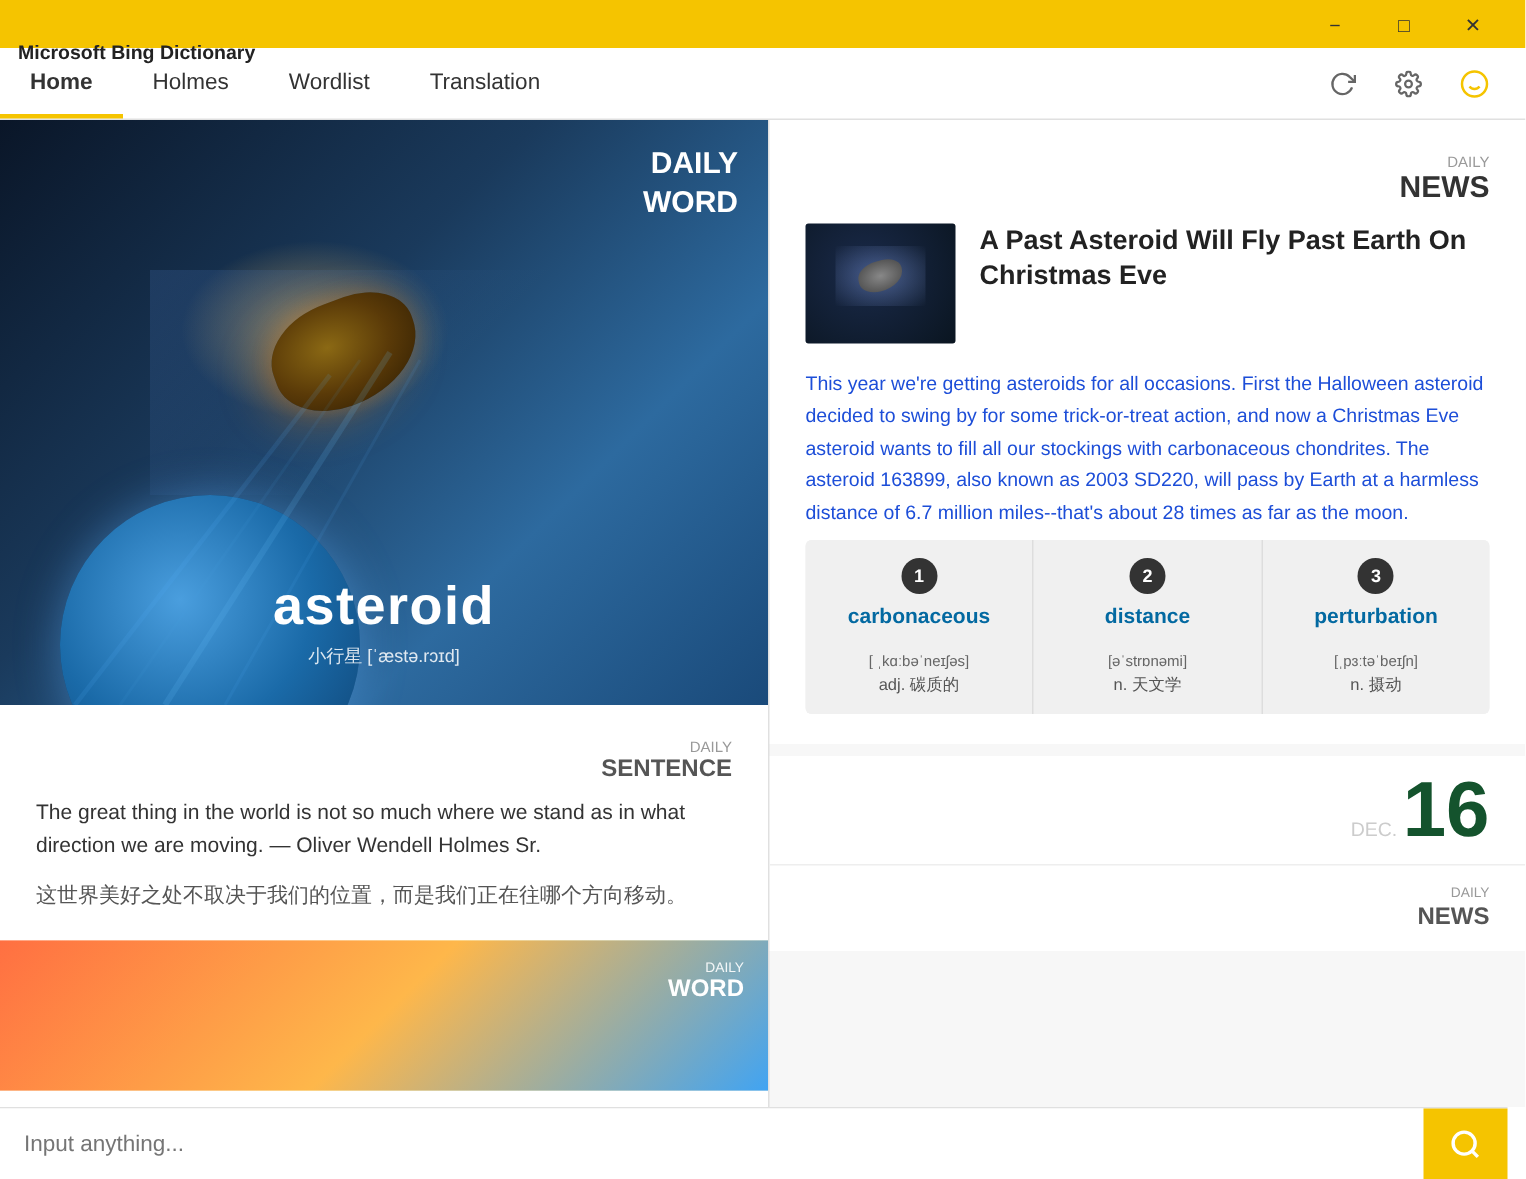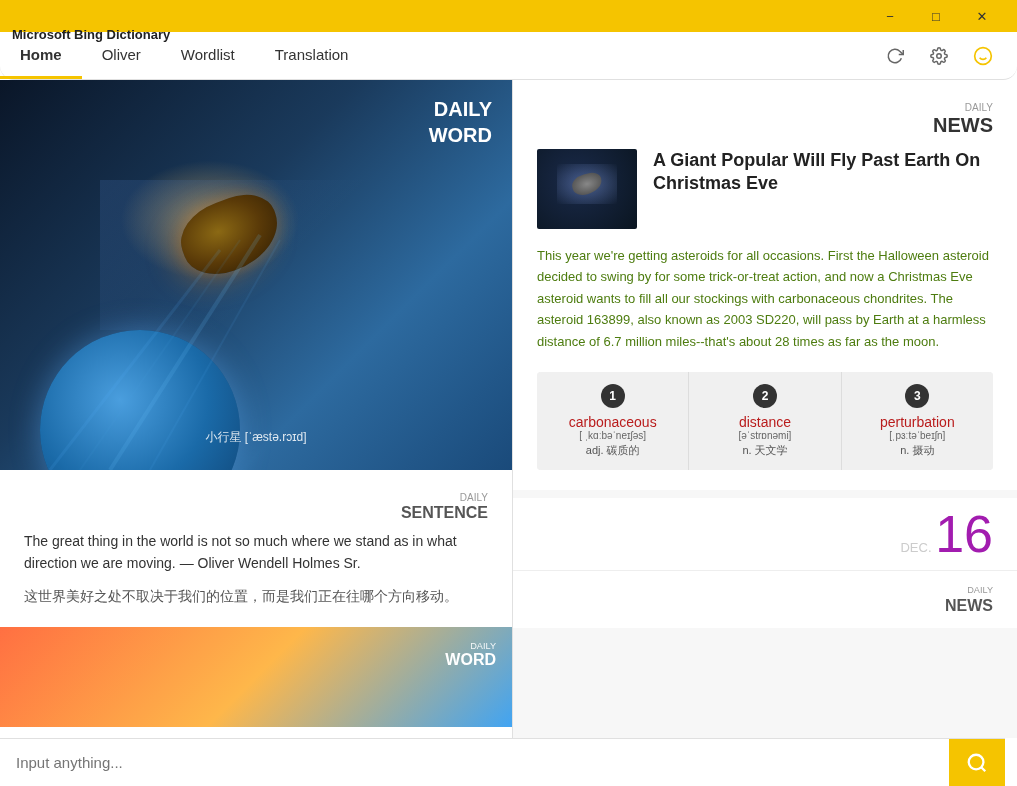--- a/index.html
+++ b/index.html
@@ -27,21 +27,20 @@
 
     
     .nav-bar {
       height: 48px;
       display: flex;
       align-items: center;
       justify-content: space-between;
       border-bottom: 1px solid #e0e0e0;
       padding: 0 16px 0 0;
       background: #fff;
-      border-radius: 14px;
     }
     .nav-tabs { display: flex; height: 100%; }
     .nav-tab {
       padding: 0 20px;
       height: 100%;
       display: flex; align-items: center;
       font-size: 15px;
       color: #333;
       cursor: pointer;
       border-bottom: 3px solid transparent;
@@ -238,23 +237,23 @@
       color: #222;
       line-height: 1.3;
       margin-bottom: 8px;
     }
     .news-source {
       font-size: 13px;
       color: #f5a623;
     }
     .news-body {
       font-size: 13px;
-      color: #4d7c0f;
+      color: #1d4ed8;
       line-height: 1.65;
-      margin-bottom: 20px;
+      margin-bottom: 8px;
     }
     
     .vocab-cards {
       display: flex;
       gap: 0;
       background: #f0f0f0;
       border-radius: 4px;
       overflow: hidden;
     }
     .vocab-card {
@@ -271,33 +270,33 @@
       background: #333;
       color: #fff;
       border-radius: 50%;
       font-size: 12px;
       font-weight: 700;
       display: inline-flex;
       align-items: center;
       justify-content: center;
       margin-bottom: 6px;
     }
-    .vocab-word { font-size: 14px; font-weight: 400; color: #b91c1c; margin-bottom: 0; }
+    .vocab-word { font-size: 14px; font-weight: 700; color: #0369a1; margin-bottom: 18px; }
     .vocab-pron { font-size: 10px; color: #666; margin-bottom: 2px; }
     .vocab-def { font-size: 11px; color: #555; }
 
     
     .date-display {
       text-align: right;
       padding: 10px 24px;
       background: #fff;
       color: #ccc;
       font-size: 13px;
     }
-    .date-display .date-num { font-size: 52px; font-weight: 400; color: #a21caf; line-height: 1; }
+    .date-display .date-num { font-size: 52px; font-weight: 700; color: #14532d; line-height: 1; }
 
     
     .bottom-word-card {
       width: 512px;
       height: 100px;
       background: linear-gradient(135deg, #ff6b35 0%, #f7b731 50%, #3498db 100%);
       position: relative;
       overflow: hidden;
     }
     .bottom-word-label {
@@ -367,21 +366,21 @@
   <div class="title-bar-controls">
     <button class="title-bar-btn">−</button>
     <button class="title-bar-btn">□</button>
     <button class="title-bar-btn close">✕</button>
   </div>
 </div>
 
 <div class="nav-bar">
   <div class="nav-tabs">
     <a class="nav-tab active">Home</a>
-    <a class="nav-tab">Oliver</a>
+    <a class="nav-tab">Holmes</a>
     <a class="nav-tab">Wordlist</a>
     <a class="nav-tab">Translation</a>
   </div>
   <div class="nav-icons">
     <button class="nav-icon-btn" title="Refresh">
       <svg width="18" height="18" viewBox="0 0 24 24" fill="none" stroke="#666" stroke-width="2">
         <polyline points="23 4 23 10 17 10"></polyline>
         <path d="M20.49 15a9 9 0 1 1-2.12-9.36L23 10"></path>
       </svg>
     </button>
@@ -419,20 +418,21 @@
             <line x1="240" y1="160" x2="80" y2="390" stroke="#4a9ede" stroke-width="2" opacity="0.3"></line>
             <line x1="260" y1="155" x2="110" y2="390" stroke="#6ac4ff" stroke-width="4" opacity="0.5"></line>
             <line x1="280" y1="160" x2="150" y2="390" stroke="#5ab4ff" stroke-width="2" opacity="0.3"></line>
           </svg>
         </div>
         <div class="daily-word-label">
           <span>DAILY</span>
           <span>WORD</span>
         </div>
         <div class="word-text">
+          <div class="word-english">asteroid</div>
           <div class="word-chinese">小行星 [ˈæstə.rɔɪd]</div>
         </div>
       </div>
 
       <div class="daily-sentence">
         <div class="daily-sentence-label">
           <small>DAILY</small>
           <span>SENTENCE</span>
         </div>
         <div class="sentence-en">The great thing in the world is not so much where we stand as in what direction we are moving. — Oliver Wendell Holmes Sr.</div>
@@ -454,21 +454,21 @@
         <div class="daily-news-label">
           <small>DAILY</small>
           <span>NEWS</span>
         </div>
         <div class="news-header">
           <div class="news-thumb">
             <div class="news-thumb-glow"></div>
             <div class="news-thumb-asteroid"></div>
           </div>
           <div class="news-title-block">
-            <div class="news-title">A Giant Popular Will Fly Past Earth On Christmas Eve</div>
+            <div class="news-title">A Past Asteroid Will Fly Past Earth On Christmas Eve</div>
           </div>
         </div>
         <div class="news-body">This year we're getting asteroids for all occasions. First the Halloween asteroid decided to swing by for some trick-or-treat action, and now a Christmas Eve asteroid wants to fill all our stockings with carbonaceous chondrites. The asteroid 163899, also known as 2003 SD220, will pass by Earth at a harmless distance of 6.7 million miles--that's about 28 times as far as the moon.</div>
 
         <div class="vocab-cards">
           <div class="vocab-card">
             <div class="vocab-num">1</div>
             <div class="vocab-word">carbonaceous</div>
             <div class="vocab-pron">[ ˌkɑːbəˈneɪʃəs]</div>
             <div class="vocab-def">adj. 碳质的</div>

